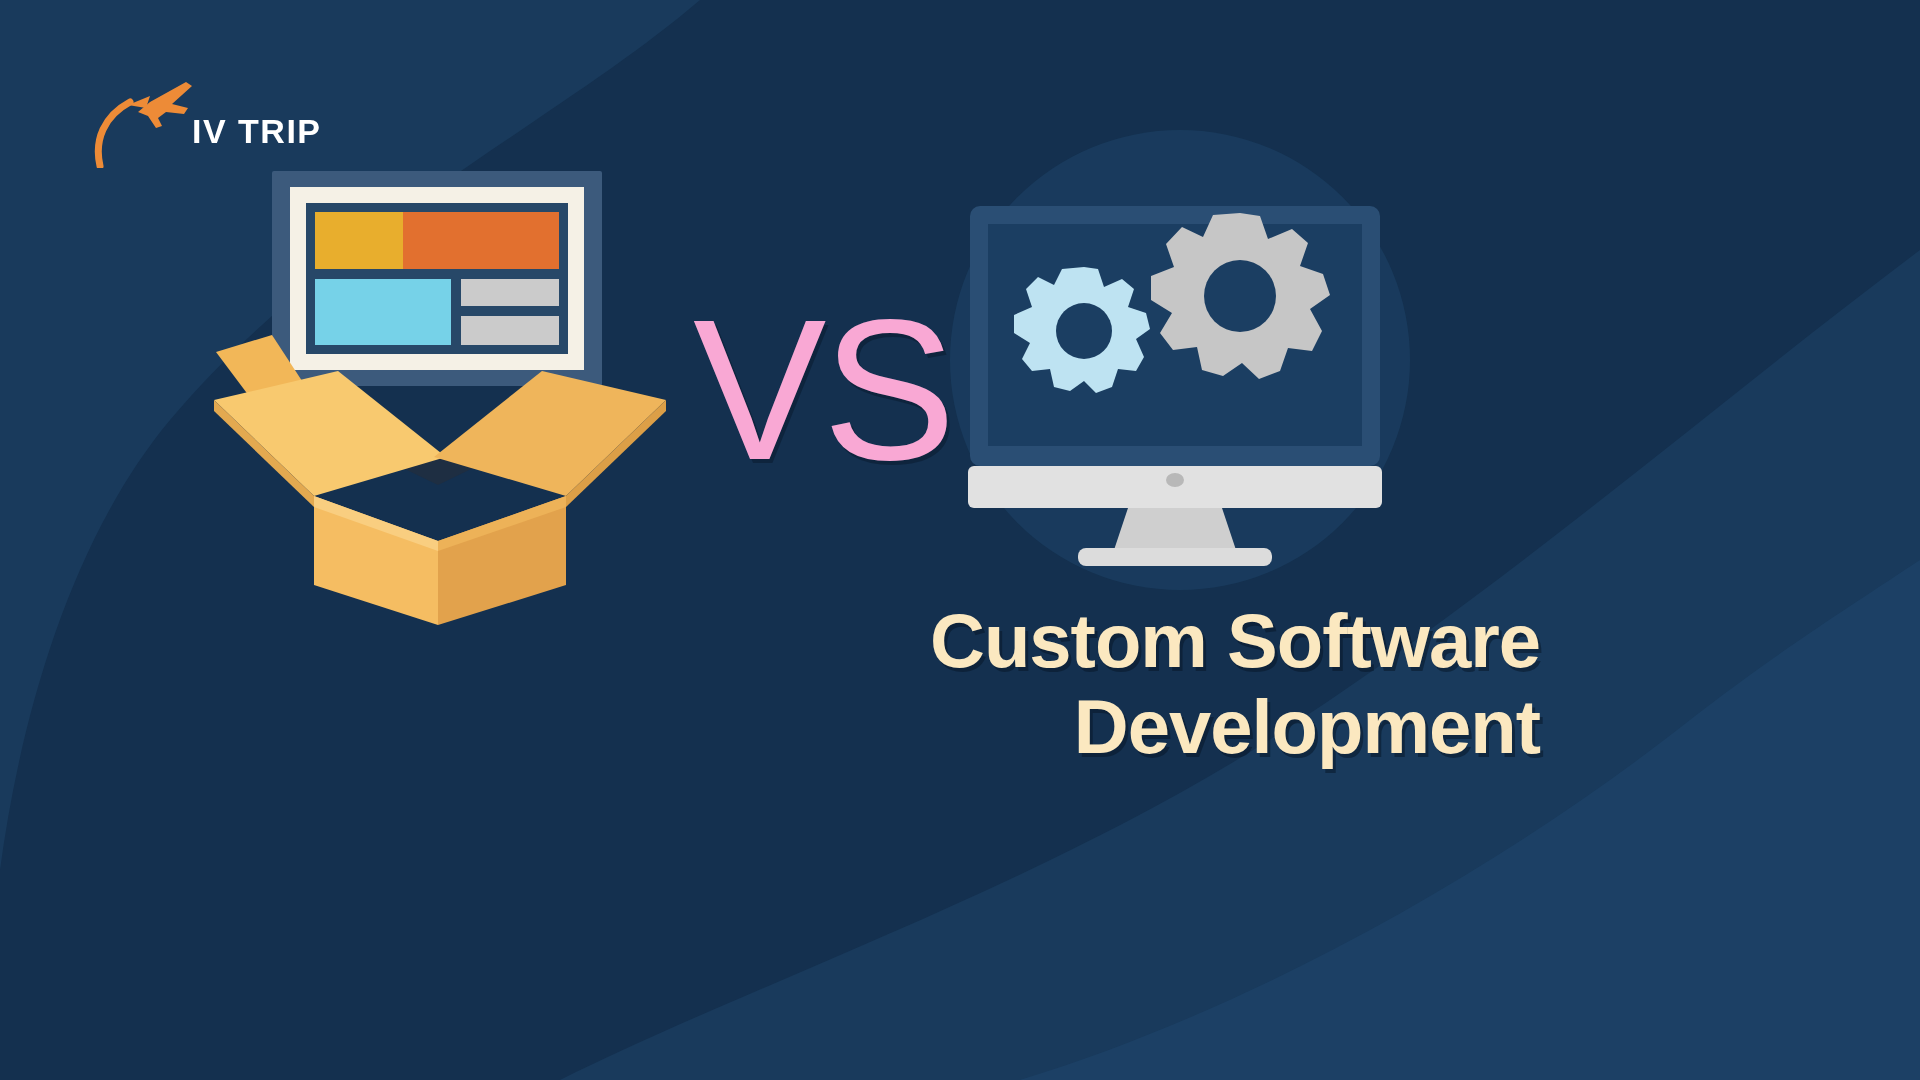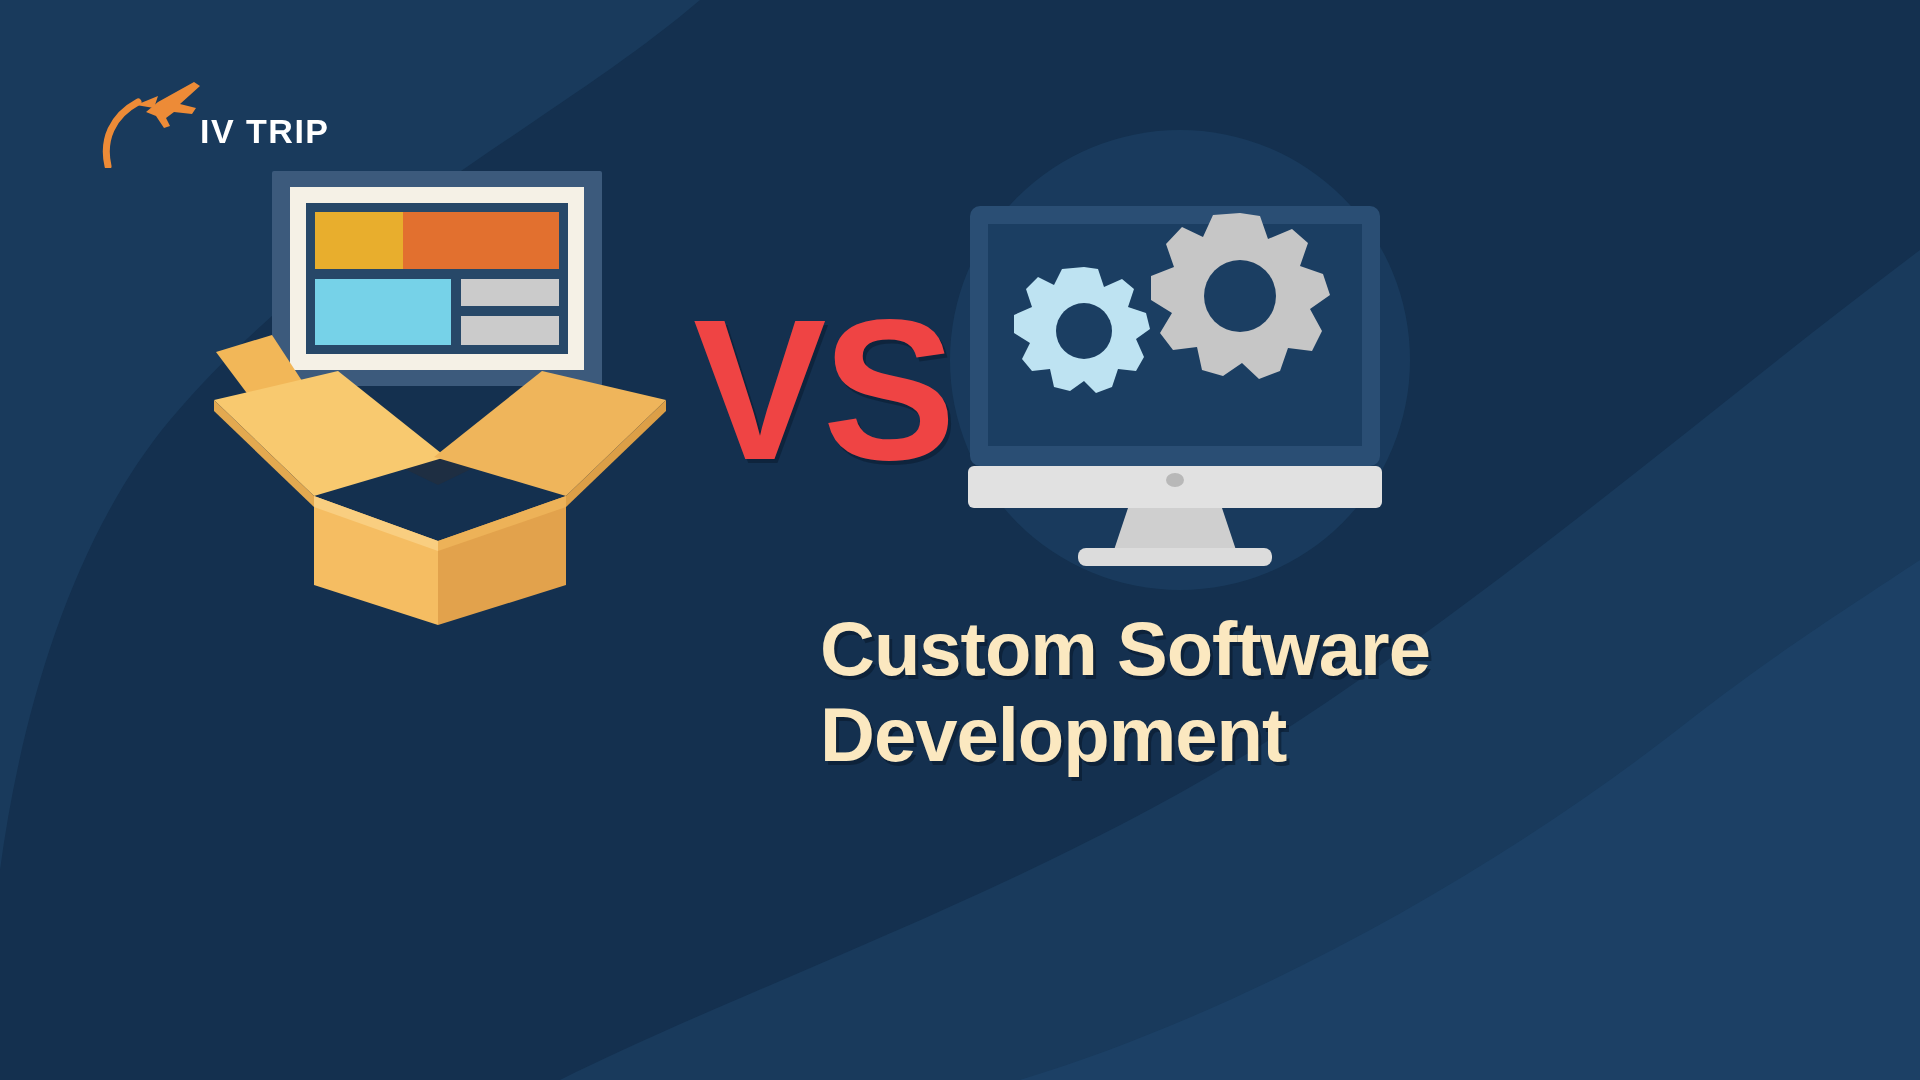--- a/index.html
+++ b/index.html
@@ -16,21 +16,21 @@
     font-family: "Liberation Sans", sans-serif;
   }
 
   
   .bg-layer { position: absolute; inset: 0; }
   .bg-layer svg { display: block; width: 1920px; height: 1080px; }
 
   
   #logo {
     position: absolute;
-    left: 96px;
+    left: 88px;
     top: 78px;
     width: 260px;
     height: 90px;
   }
   #logo .logo-mark { position: absolute; left: 0; top: 0; width: 150px; height: 90px; }
   #logo .logo-text {
     position: absolute;
     left: 104px;
     top: 34px;
     font-size: 34px;
@@ -59,22 +59,22 @@
 
   
   #vs-badge {
     position: absolute;
     left: 693px;
     top: 290px;
     width: 240px;
     text-align: right;
     font-size: 200px;
     line-height: 200px;
-    font-weight: bold;
-    color: #ef4444;
+    font-weight: normal;
+    color: #f9a8d4;
     letter-spacing: -4px;
     text-shadow: 3px 4px 0 rgba(6,22,40,0.45);
   }
 
   
   .caption {
     position: absolute;
     color: #FBE8C0;
     font-weight: bold;
     text-shadow: 3px 4px 0 rgba(7,24,42,0.55);
@@ -85,24 +85,23 @@
     top: 625px;
     width: 660px;
     text-align: center;
     font-size: 76px;
     line-height: 86px;
   }
   #caption-right {
     left: 820px;
     top: 598px;
     width: 720px;
-    text-align: left;
+    text-align: right;
     font-size: 76px;
     line-height: 86px;
-    margin-top: 8px;
   }
 </style>
 </head>
 <body>
 
 <div id="stage">
 
   <div class="bg-layer">
     <svg viewBox="0 0 1920 1080" preserveAspectRatio="none" aria-hidden="true">
       <rect x="0" y="0" width="1920" height="1080" fill="#14304f"></rect>

